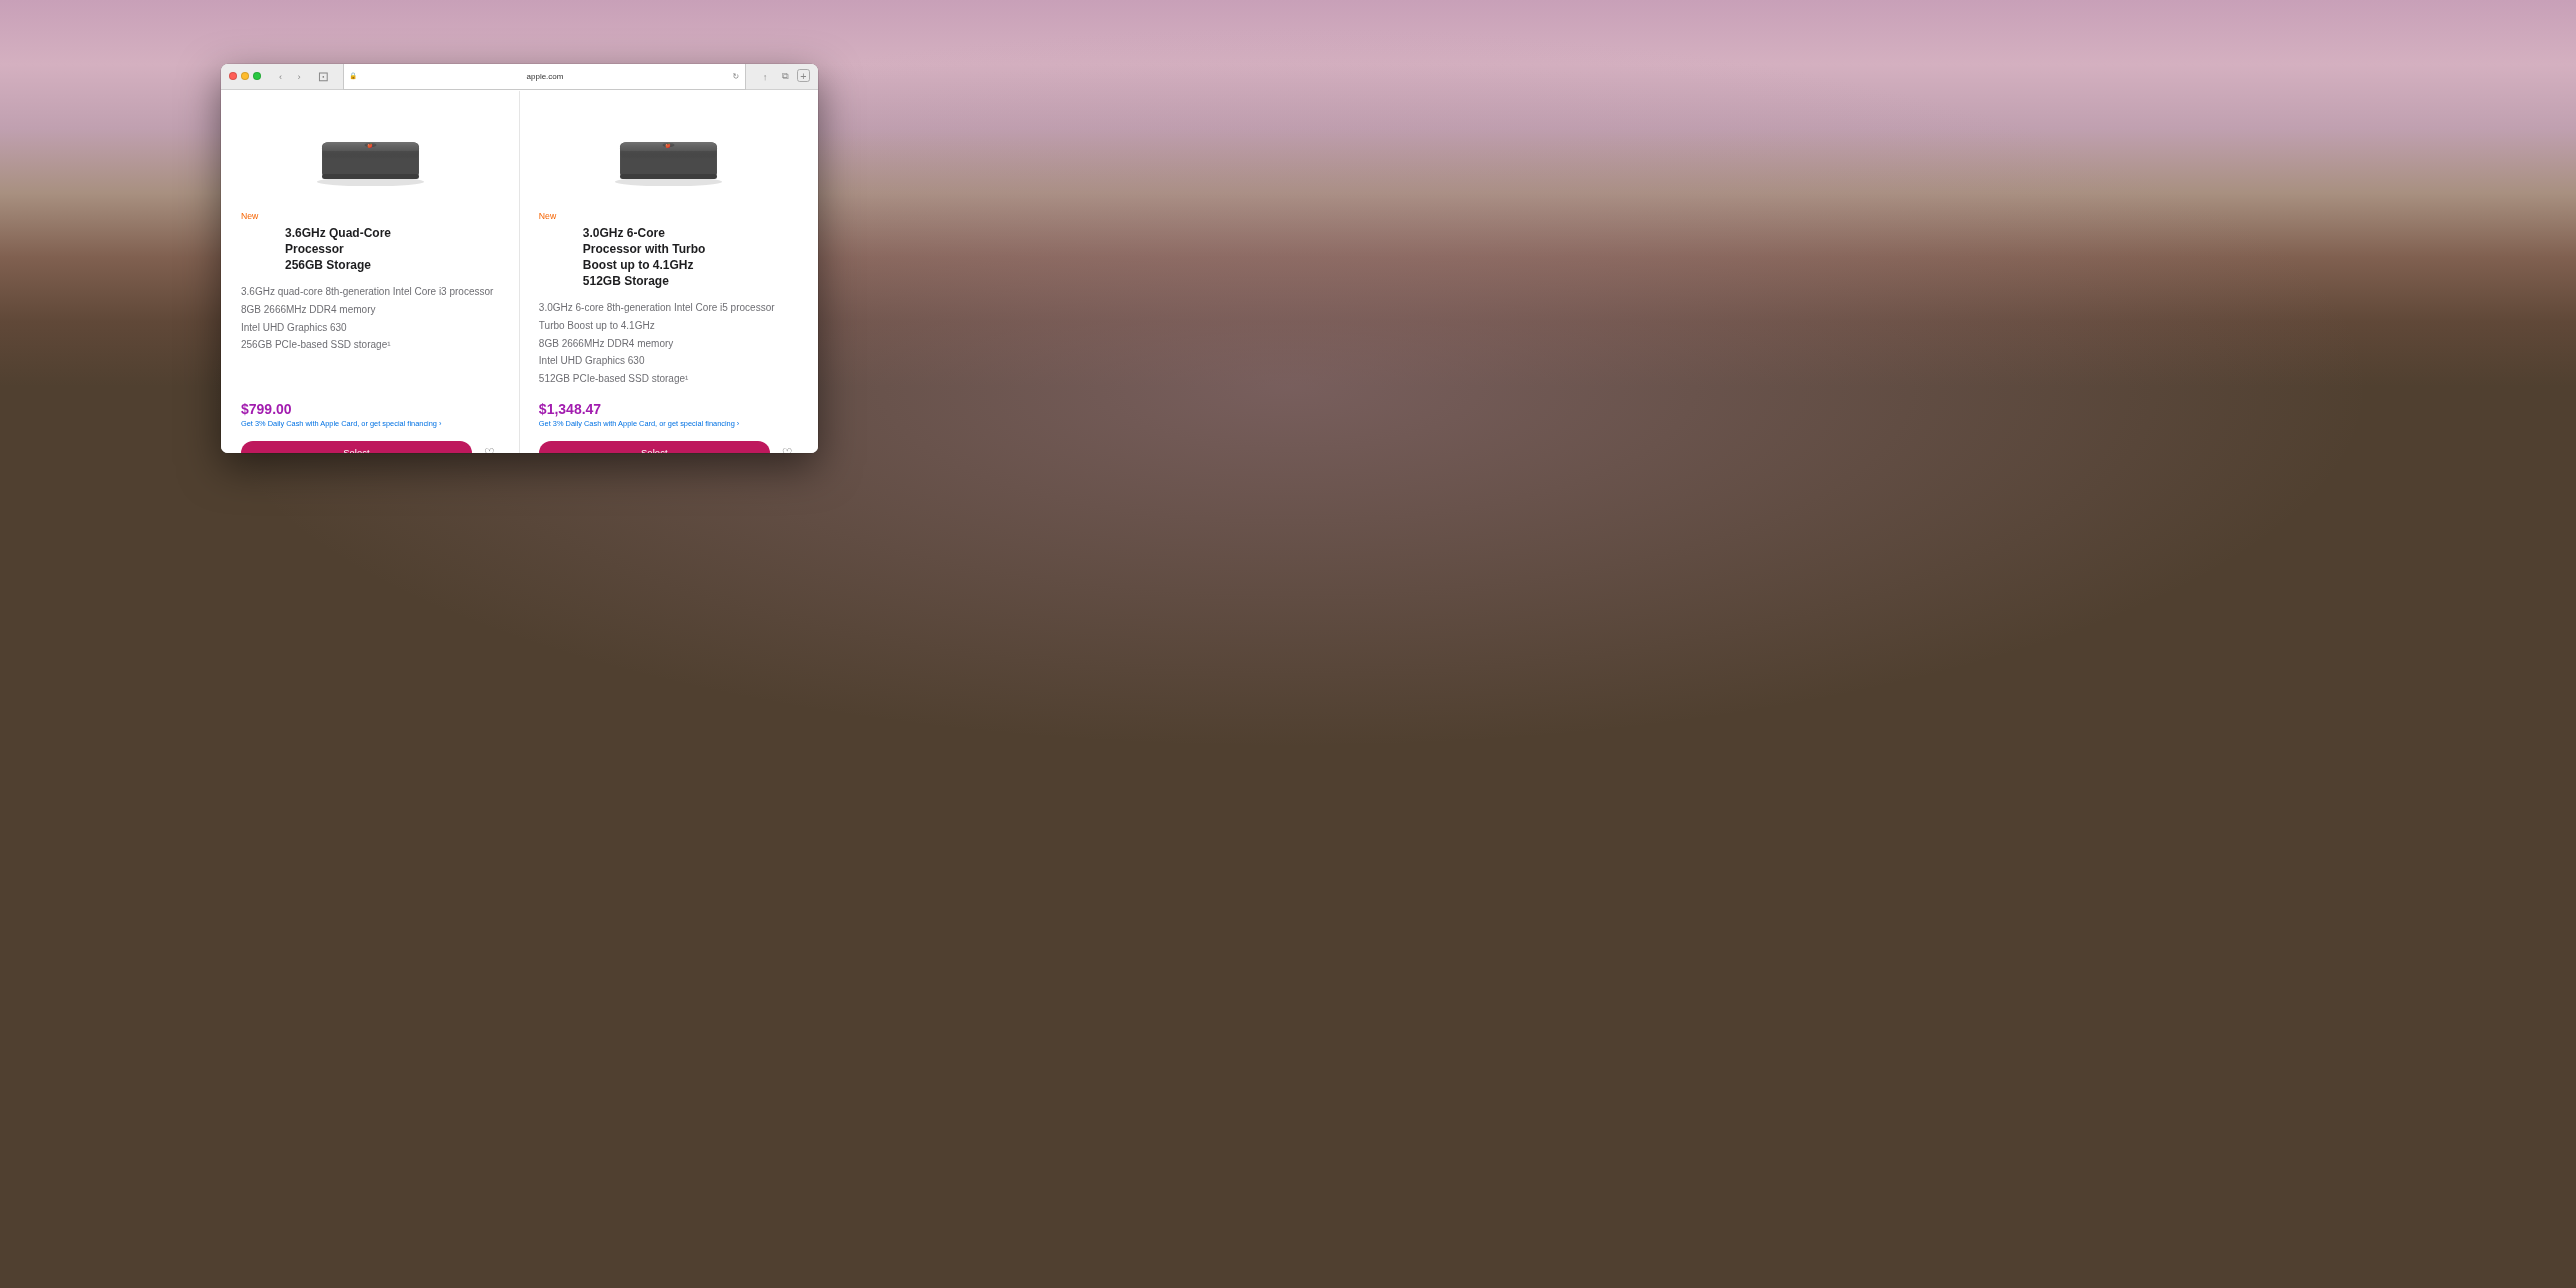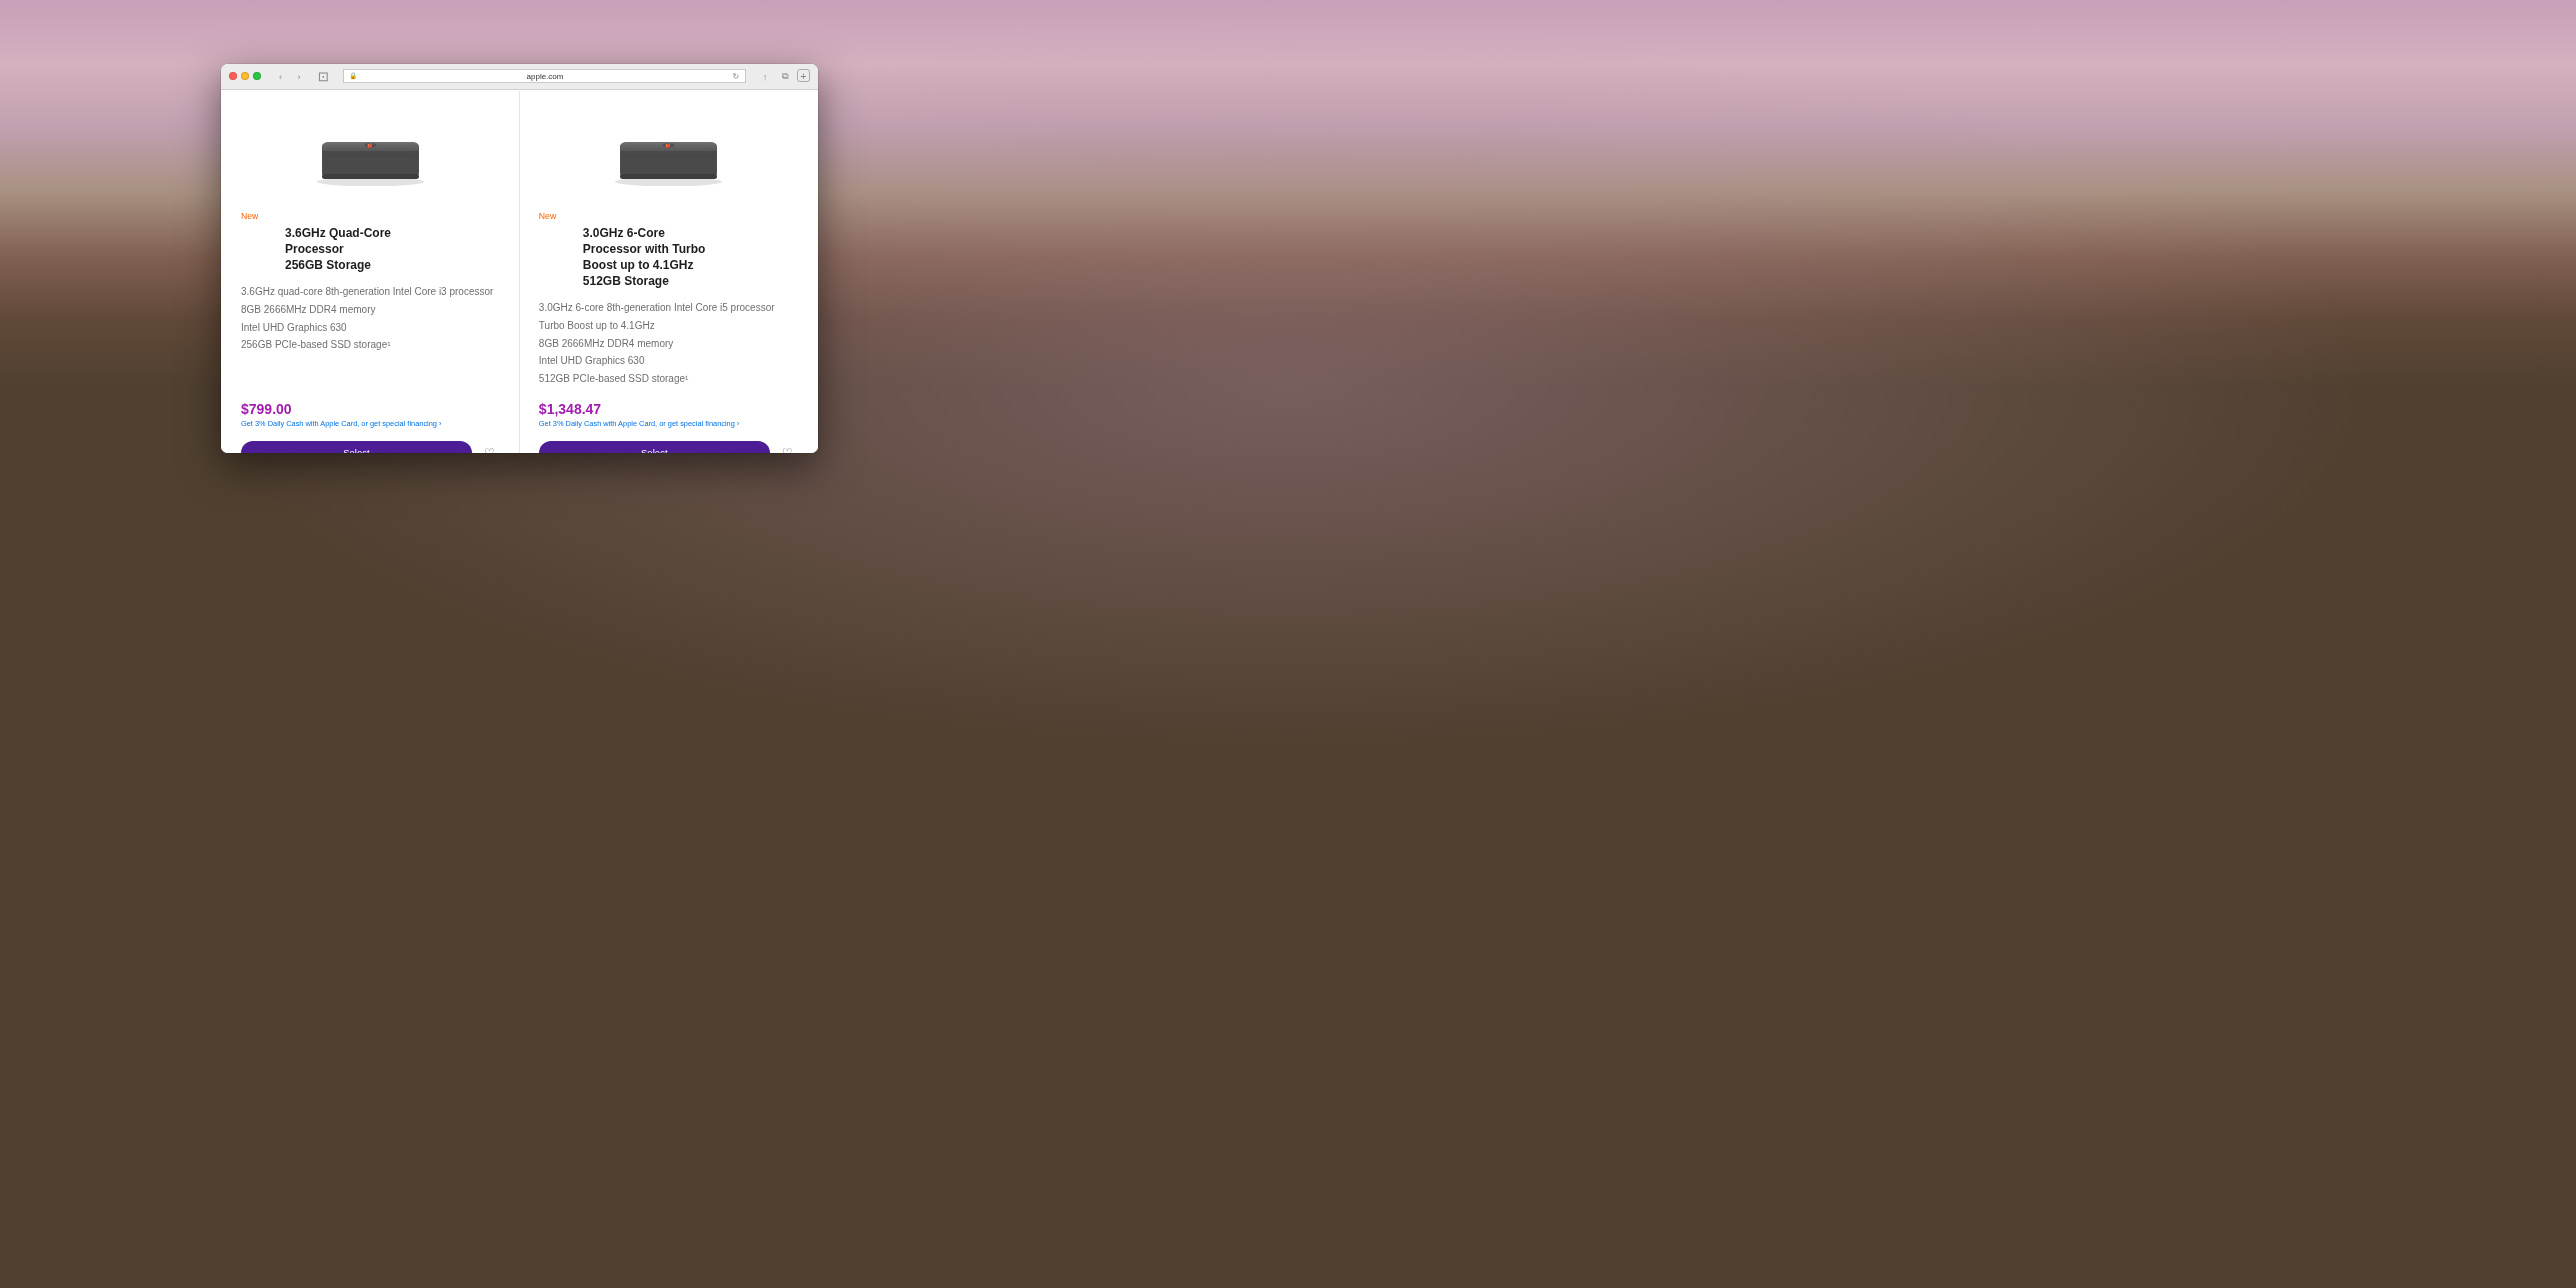--- a/index.html
+++ b/index.html
@@ -130,21 +130,21 @@
       cursor: pointer;
       display: flex;
       align-items: center;
       justify-content: center;
       color: #888;
       margin-left: 1.3px;
     }
 
     .address-bar {
       flex: 1;
-      height: 14px;
+      height: 27px;
       background: #fff;
       border: 0.3px solid #c8c8c8;
       border-radius: 0;
       display: flex;
       align-items: center;
       padding: 0 5.4px;
       gap: 13px;
       margin: 0 5.4px;
     }
 
@@ -290,21 +290,21 @@
 
     .select-row {
       display: flex;
       align-items: center;
       gap: 6.7px;
     }
 
     .select-btn {
       flex: 1;
       height: 24px;
-      background: #4c1d95;
+      background: #be185d;
       color: #fff;
       border: none;
       border-radius: 657px;
       font-size: 9.4px;
       font-weight: 500;
       cursor: pointer;
       letter-spacing: 0.01em;
     }
 
     .wishlist-btn {

